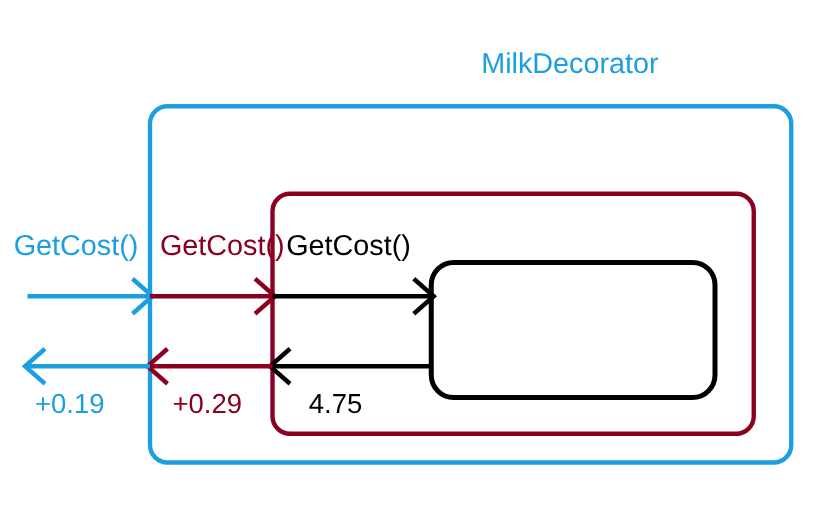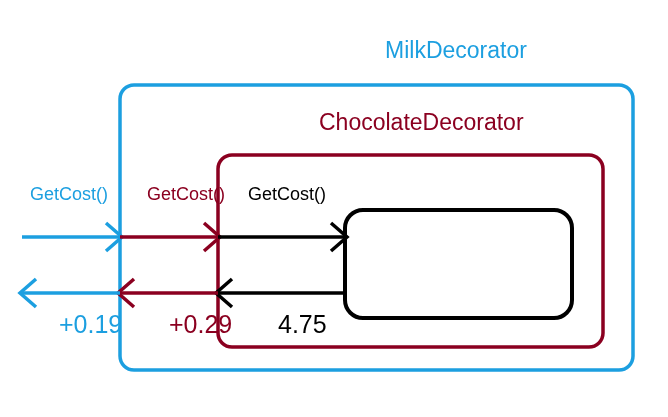--- a/index.html
+++ b/index.html
@@ -21,22 +21,22 @@
     top: 0;
     width: 668px;
     height: 417px;
   }
   .lbl {
     position: absolute;
     white-space: nowrap;
     line-height: 1;
   }
   .title-lbl   { font-size: 23px; }
-  .call-lbl    { font-size: 18px; margin-left: 19px; }
-  .ret-lbl     { font-size: 25px; margin-left: 31px; }
+  .call-lbl    { font-size: 23px; }
+  .ret-lbl     { font-size: 22px; }
   .node-lbl    { font-size: 23px; }
 </style>
 </head>
 <body>
 
 <div id="canvas">
 
   <svg id="diagram-svg" viewBox="0 0 668 417" xmlns="http://www.w3.org/2000/svg">
 
     <rect x="120" y="85" width="513" height="285" rx="14" ry="14" fill="none" stroke="#1C9FE0" stroke-width="3.5"></rect>
@@ -71,21 +71,20 @@
     </g>
 
     <g>
       <line x1="120" y1="293" x2="22" y2="293" stroke="#1C9FE0" stroke-width="3.5"></line>
       <polyline points="36,279 20,293 36,307" fill="none" stroke="#1C9FE0" stroke-width="3.5" stroke-linecap="butt" stroke-linejoin="miter"></polyline>
     </g>
   </svg>
 
   <div class="lbl title-lbl" style="left:385px; top:39px; color:#1C9FE0;">MilkDecorator</div>
 
-  <div class="lbl title-lbl" style="left:319px; top:111px; color:#8B0020;">ChocolateDecorator</div>
 
 
   <div class="lbl call-lbl" style="left:11px; top:185px; color:#1C9FE0;">GetCost()</div>
 
   <div class="lbl call-lbl" style="left:128px; top:185px; color:#8B0020;">GetCost()</div>
 
   <div class="lbl call-lbl" style="left:229px; top:185px; color:#000000;">GetCost()</div>
 
   <div class="lbl ret-lbl" style="left:28px; top:312px; color:#1C9FE0;">+0.19</div>
 

